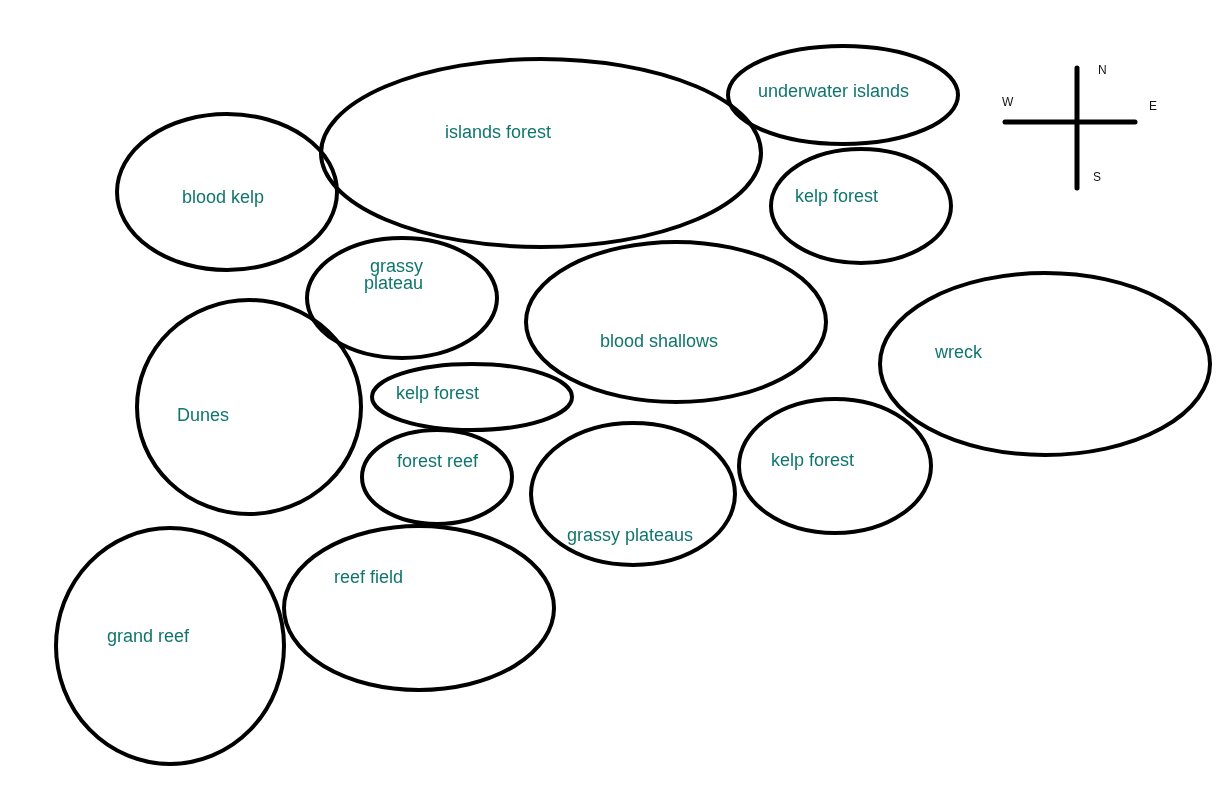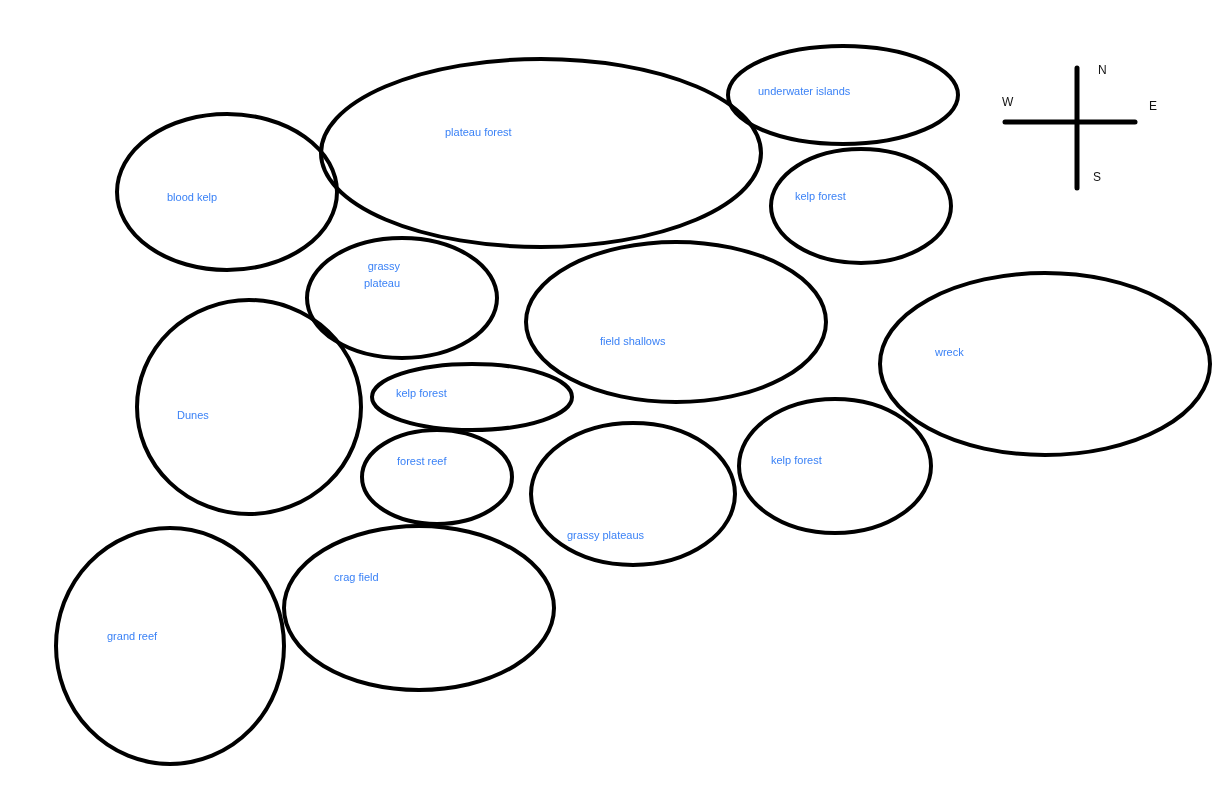--- a/index.html
+++ b/index.html
@@ -1,22 +1,22 @@
 <!DOCTYPE html>
 <html><head>
   <meta charset="utf-8">
   <style>
     html, body { margin: 0; padding: 0; background: #ffffff; }
     body { width: 1227px; height: 785px; position: relative; overflow: hidden; }
     #map-svg { position: absolute; left: 0; top: 0; }
     .region-label {
       position: absolute;
       font-family: "Liberation Sans", "DejaVu Sans", sans-serif;
-      font-size: 11px;
-      color: #3b82f6;
+      font-size: 18px;
+      color: #0f766e;
       white-space: pre;
       line-height: 17px;
     }
     .compass-label {
       position: absolute;
       font-family: "Liberation Sans", "DejaVu Sans", sans-serif;
       font-size: 12px;
       color: #111111;
     }
   </style>
@@ -40,33 +40,33 @@
       <ellipse cx="419" cy="608" rx="135" ry="82" fill="none" stroke="#000000" stroke-width="4"></ellipse>
       <ellipse cx="170" cy="646" rx="114" ry="118" fill="none" stroke="#000000" stroke-width="4"></ellipse>
     </g>
   <g id="compass">
     <line id="compass-h" stroke="#000" stroke-width="5" stroke-linecap="round" x1="1005" x2="1135" y1="122" y2="122"></line>
     <line id="compass-v" stroke="#000" stroke-width="5" stroke-linecap="round" x1="1077" x2="1077" y1="68" y2="188"></line>
   </g>
 </svg>
 
 <div id="labels">
-    <span class="region-label" style="left: 167px; top: 189px;">blood kelp</span>
-    <span class="region-label" style="left: 445px; top: 124px;">plateau forest</span>
+    <span class="region-label" style="left: 182px; top: 189px;">blood kelp</span>
+    <span class="region-label" style="left: 445px; top: 124px;">islands forest</span>
     <span class="region-label" style="left: 758px; top: 83px;">underwater islands</span>
     <span class="region-label" style="left: 795px; top: 188px;">kelp forest</span>
     <span class="region-label" style="left: 364px; top: 258px; text-align: right;">grassy
 plateau</span>
-    <span class="region-label" style="left: 600px; top: 333px;">field shallows</span>
+    <span class="region-label" style="left: 600px; top: 333px;">blood shallows</span>
     <span class="region-label" style="left: 935px; top: 344px;">wreck</span>
     <span class="region-label" style="left: 177px; top: 407px;">Dunes</span>
     <span class="region-label" style="left: 396px; top: 385px;">kelp forest</span>
     <span class="region-label" style="left: 397px; top: 453px;">forest reef</span>
     <span class="region-label" style="left: 567px; top: 483px; margin-top: 44px;">grassy plateaus</span>
     <span class="region-label" style="left: 771px; top: 452px;">kelp forest</span>
-    <span class="region-label" style="left: 334px; top: 569px;">crag field</span>
+    <span class="region-label" style="left: 334px; top: 569px;">reef field</span>
     <span class="region-label" style="left: 107px; top: 628px;">grand reef</span>
   </div>
 
 <span class="compass-label" style="left:1098px; top:63px;">N</span>
 <span class="compass-label" style="left:1093px; top:170px;">S</span>
 <span class="compass-label" style="left:1149px; top:99px;">E</span>
 <span class="compass-label" style="left:1002px; top:95px;">W</span>
 
 </body></html>

